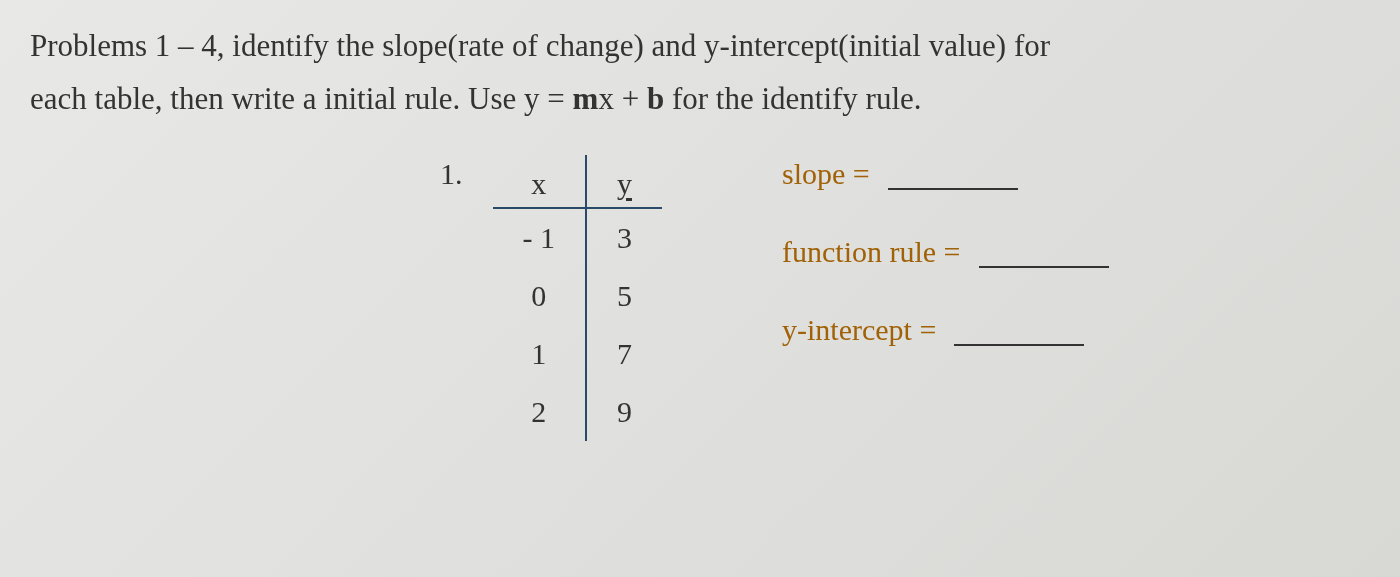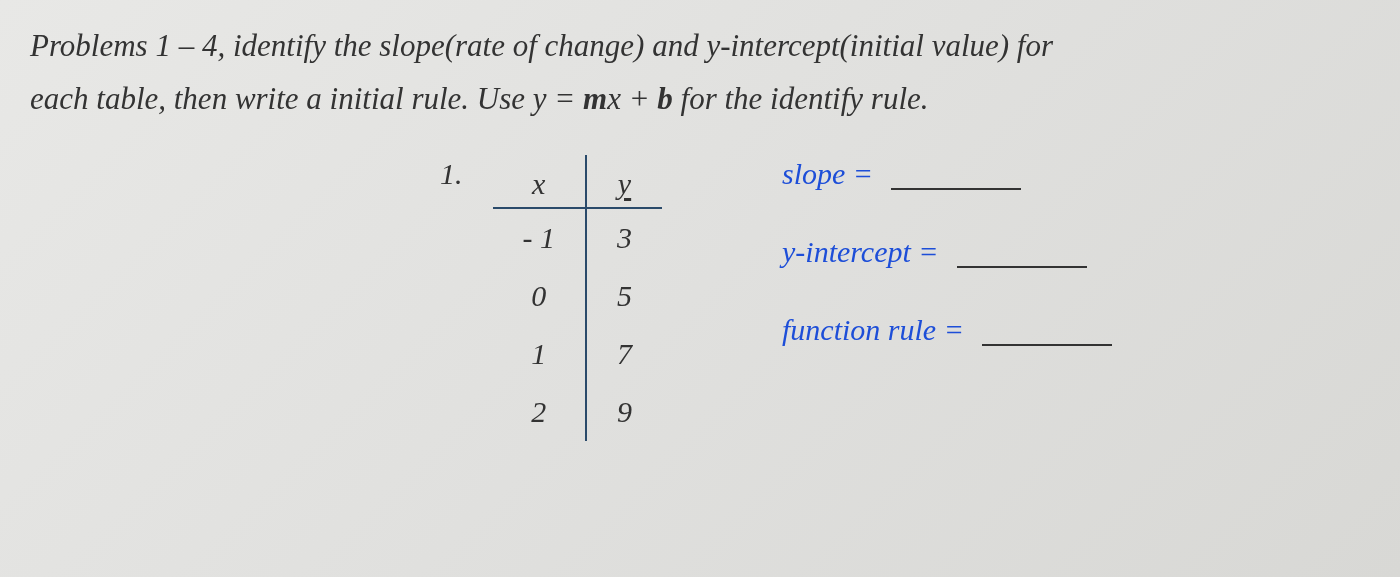--- a/index.html
+++ b/index.html
@@ -1,19 +1,18 @@
 <!DOCTYPE html>
 <html><head>
   <meta charset="utf-8">
   <style>
     * {
       margin: 0;
       padding: 0;
       box-sizing: border-box;
-      font-style: italic;
     }
     body {
       width: 1400px;
       height: 577px;
       background: linear-gradient(135deg, #e8e8e6 0%, #e0e0de 50%, #d8d8d5 100%);
       font-family: Georgia, 'Times New Roman', serif;
       padding: 20px 30px;
       color: #2a2a2a;
       position: relative;
     }
@@ -61,21 +60,21 @@
       padding-right: 32px;
     }
     .col-y {
       padding-left: 32px;
     }
     .answers {
       padding-top: 2px;
     }
     .answer-line {
       font-size: 30px;
-      color: #1d4ed8;
+      color: #a16207;
       margin-bottom: 44px;
       display: flex;
       align-items: baseline;
     }
     .blank {
       display: inline-block;
       border-bottom: 2px solid #333;
       width: 130px;
       margin-left: 18px;
       height: 6px;
@@ -121,21 +120,21 @@
       </tbody>
     </table>
   </div>
 
   <div class="answers">
     <div class="answer-line">
       <span>slope  =</span>
       <span class="blank"></span>
     </div>
     <div class="answer-line">
-      <span>y-intercept  =</span>
+      <span>function rule  =</span>
       <span class="blank"></span>
     </div>
     <div class="answer-line">
-      <span>function rule  =</span>
+      <span>y-intercept  =</span>
       <span class="blank"></span>
     </div>
   </div>
 </div>
 
 </body></html>

